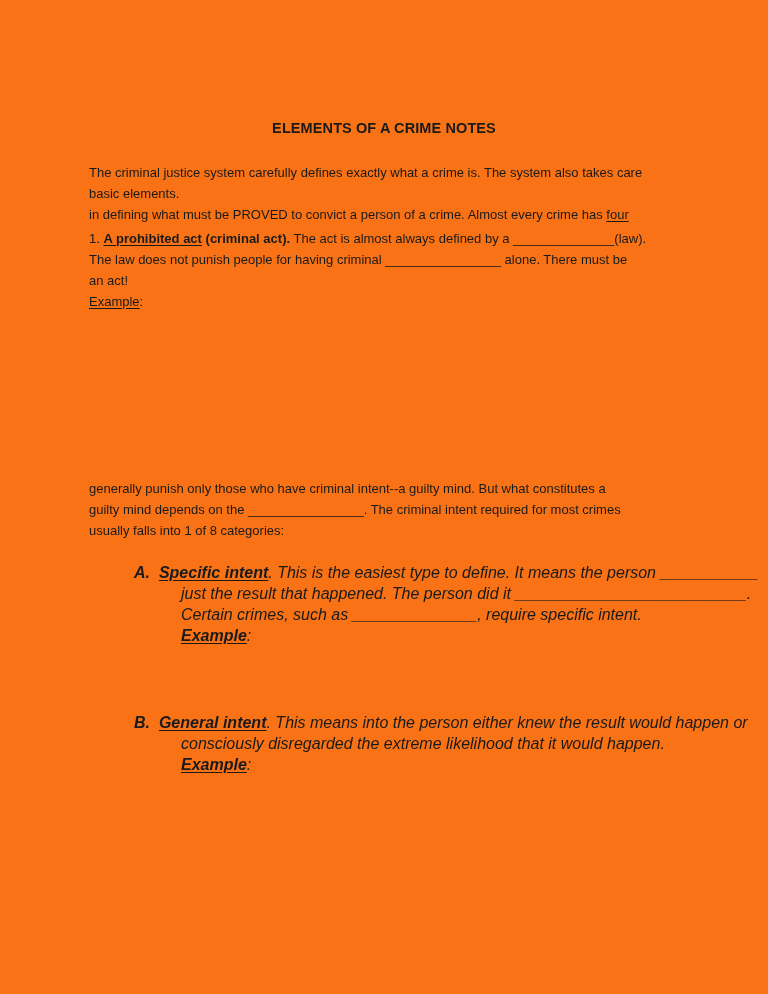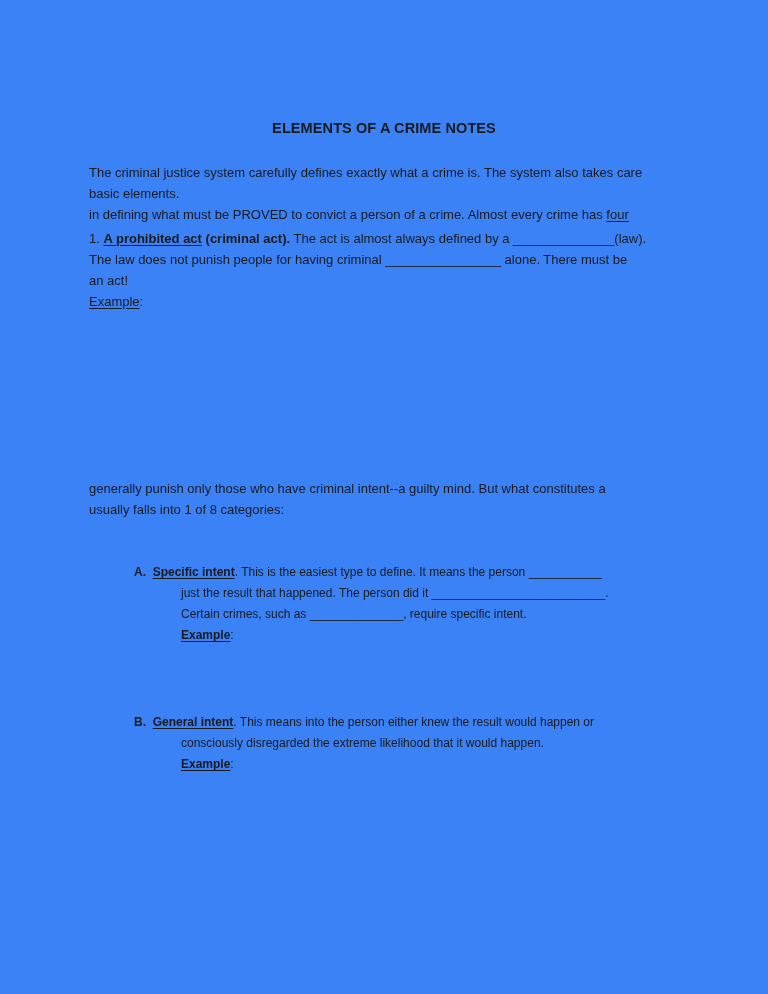--- a/index.html
+++ b/index.html
@@ -12,21 +12,21 @@
       height: 994px;
       position: relative;
       overflow: hidden;
       font-family: "Liberation Sans", sans-serif;
       color: #1a1a1a;
     }
     .page {
       position: absolute;
       left: 0; top: 0;
       width: 768px; height: 994px;
-      background: #3b82f6;
+      background: #f97316;
     }
     .title {
       position: absolute;
       top: 120px;
       left: 0;
       width: 768px;
       text-align: center;
       font-weight: bold;
       font-size: 14.5px;
       letter-spacing: 0.1px;
@@ -40,23 +40,24 @@
       white-space: nowrap;
     }
     .line {
       display: block;
       height: 21px;
     }
     .u { text-decoration: underline; text-underline-offset: 2px; }
     .b { font-weight: bold; }
     .sub-head {
       position: absolute;
-      font-size: 12px;
+      font-size: 16px;
       line-height: 21px;
       white-space: nowrap;
+      font-style: italic;
     }
   </style>
 </head>
 <body>
 
 <div class="page">
 
   <div class="title">ELEMENTS OF A CRIME NOTES</div>
 
   <div class="para" style="top:162px;">
@@ -67,20 +68,21 @@
 
   <div class="para" style="top:228px;">
     <span class="line"><span>1.  </span><span class="b u">A prohibited act</span><span class="b"> (criminal act).</span><span>  The act is almost always defined by a ______________(law).</span></span>
     <span class="line">The law does not punish people for having criminal ________________ alone.  There must be</span>
     <span class="line">an act!</span>
     <span class="line"><span class="u">Example</span><span>:</span></span>
   </div>
 
   <div class="para" style="top:478px;">
     <span class="line">generally punish only those who have criminal intent--a guilty mind.  But what  constitutes a</span>
+    <span class="line">guilty mind depends on the ________________.  The criminal intent required for most crimes</span>
     <span class="line">usually falls into 1 of 8 categories:</span>
   </div>
 
   <div class="sub-head" style="top:562px; left:134px;">
     <span class="line"><span class="b">A.</span>&nbsp;&nbsp;<span class="b u">Specific intent</span><span>.  This is the easiest type to define.  It means the person ___________</span></span>
   </div>
   <div class="sub-head" style="top:583px; left:181px;">
     <span class="line">just the result that happened.  The person did it __________________________.</span>
     <span class="line">Certain crimes, such as ______________, require specific intent.</span>
     <span class="line"><span class="b u">Example</span><span>:</span></span>

